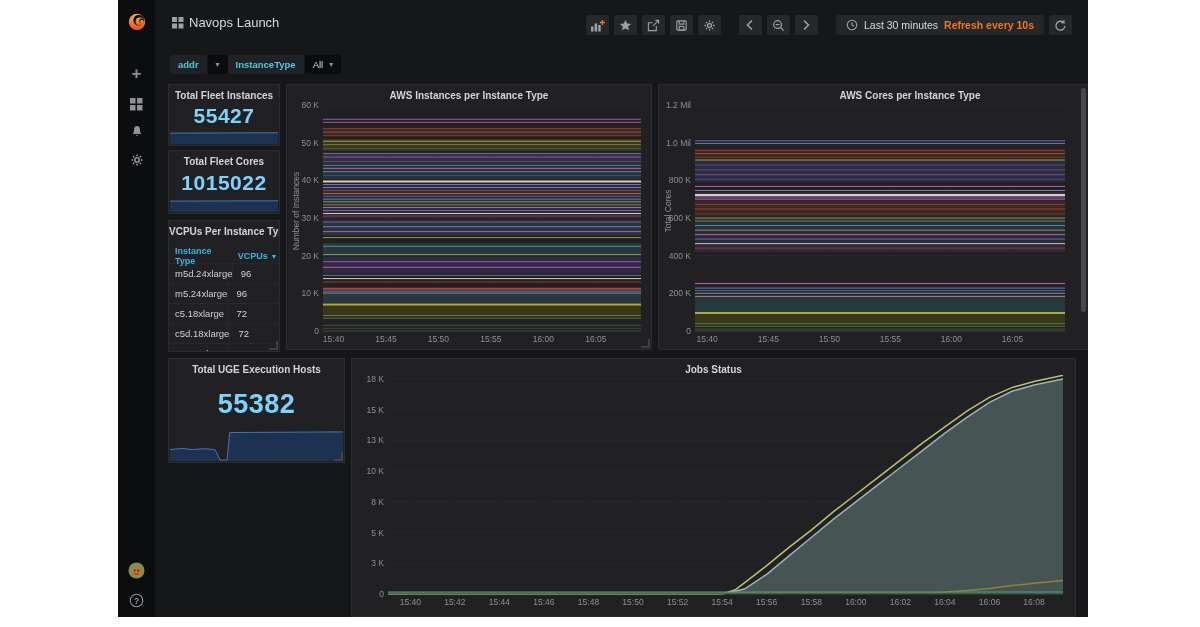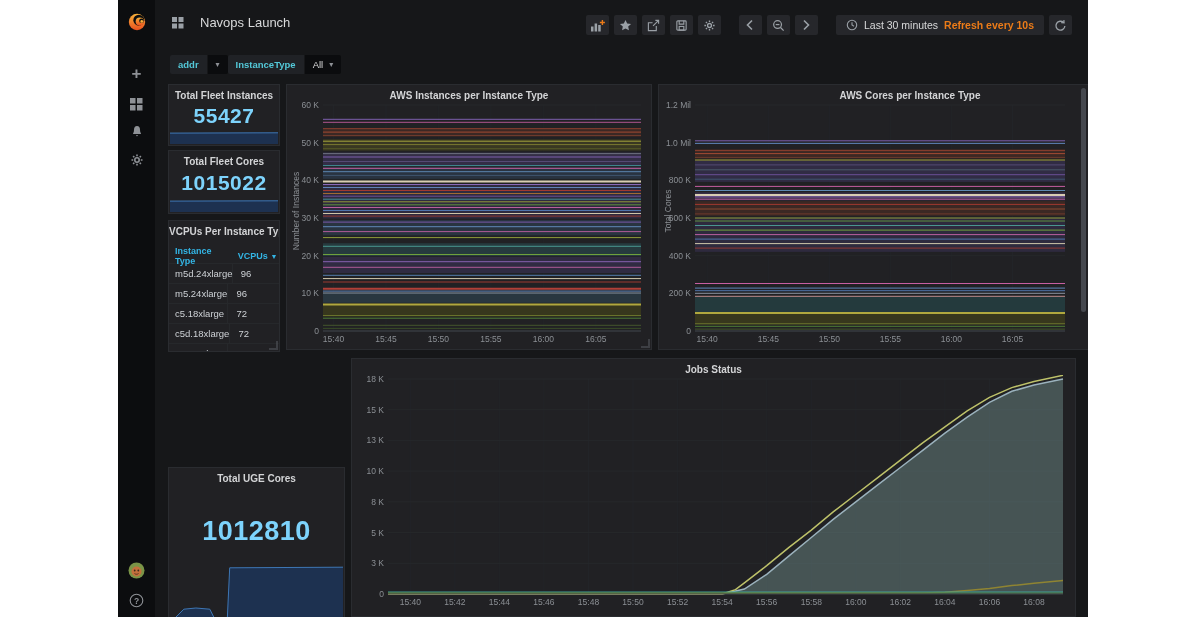--- a/index.html
+++ b/index.html
@@ -8,21 +8,21 @@
   .app{position:absolute;left:118px;top:0;width:970px;height:617px;background:#161719;overflow:hidden;}
 
   
   .sidebar{position:absolute;left:0;top:0;width:37px;height:617px;background:#0c0d0f;}
   .sicon{position:absolute;left:0;width:37px;height:24px;display:flex;align-items:center;justify-content:center;
          color:#8e9196;font-size:17px;font-weight:700;cursor:pointer;}
   .logo{position:absolute;left:0;top:12px;width:37px;display:flex;justify-content:center;}
 
   
   .navbar{position:absolute;left:37px;right:0;top:0;height:48px;background:#161719;}
-  .nav-left{position:absolute;left:17px;top:15px;display:flex;align-items:center;gap:16px;}
+  .nav-left{position:absolute;left:17px;top:15px;display:flex;align-items:center;gap:5px;}
   .nav-title{color:#d8d9da;font-size:13px;font-weight:500;}
   .toolbar{position:absolute;right:16px;top:15px;display:flex;align-items:center;gap:5px;}
   .tbtn{width:23px;height:20px;background:#26272b;border-radius:2px;display:flex;align-items:center;
         justify-content:center;cursor:pointer;}
   .tgap{width:8px;}
   .timebox{height:20px;background:#26272b;border-radius:2px;display:flex;align-items:center;gap:6px;
            padding:0 10px;cursor:pointer;}
   .time-text{color:#d8d9da;font-size:10.5px;}
   .refresh-text{color:#eb7b18;font-size:10.5px;font-weight:700;}
 
@@ -445,33 +445,34 @@
             <line x1="30" y1="212.1" x2="400" y2="212.1" stroke="#b0a83e" stroke-width="2"></line>
             <line x1="30" y1="222.8" x2="400" y2="222.8" stroke="#6f7a2e" stroke-width="1"></line>
             <line x1="30" y1="225.3" x2="400" y2="225.3" stroke="#4f7d35" stroke-width="1"></line>
             <line x1="30" y1="228.1" x2="400" y2="228.1" stroke="#44552c" stroke-width="1"></line>
             <line x1="30" y1="230" x2="400" y2="230" stroke="#41454c"></line>
           </svg>
         </div>
     <div class="rz"></div>
   </div>
 
-
-  <div class="panel" style="left:50px;top:467px;width:177px;height:158px">
-    <div class="ptitle">Total UGE Cores</div>
-    <div class="statmid" style="top:38px;height:50px">
-          <span class="statval" style="font-size:27px">1012810</span>
-        </div>
-    <div class="sparkwrap" style="top:98px;height:60px" id="spark-uc">
-          <svg width="173" height="60">
-            <polygon points="0,60 0.0,57.0 13.8,43.2 25.9,42.0 39.8,43.2 46.7,57.0 57.1,57.0 59.7,1.8 173.0,1.2 173,60" fill="#1d3150"></polygon>
-            <polyline points="0.0,57.0 13.8,43.2 25.9,42.0 39.8,43.2 46.7,57.0 57.1,57.0 59.7,1.8 173.0,1.2" fill="none" stroke="#3e77b5" stroke-width="1"></polyline>
-          </svg>
-        </div>
-  </div>
+  <div class="panel" style="left:50px;top:358px;width:177px;height:105px">
+    <div class="ptitle">Total UGE Execution Hosts</div>
+    <div class="statmid" style="top:20px;bottom:32px">
+          <span class="statval" style="font-size:27px">55382</span>
+        </div>
+    <div class="sparkwrap" style="bottom:1px;height:30px" id="spark-uh">
+          <svg width="173" height="30">
+            <polygon points="0,30 0.0,18.6 12.1,17.4 22.5,18.6 34.6,17.7 45.0,18.6 50.2,29.1 57.1,29.1 59.7,1.5 173.0,0.9 173,30" fill="#1d3150"></polygon>
+            <polyline points="0.0,18.6 12.1,17.4 22.5,18.6 34.6,17.7 45.0,18.6 50.2,29.1 57.1,29.1 59.7,1.5 173.0,0.9" fill="none" stroke="#3e77b5" stroke-width="1"></polyline>
+          </svg>
+        </div>
+    <div class="rz"></div>
+  </div>
+
 
   <div class="panel" style="left:233px;top:358px;width:725px;height:259px">
     <div class="ptitle">Jobs Status</div>
     <div class="plot" id="chart-jobs">
           <svg width="711" height="239">
             <line x1="52.3" y1="4" x2="52.3" y2="219" stroke="#222428"></line>
             <text x="52.3" y="230" fill="#8b8f94" font-size="8.5" text-anchor="middle">15:40</text>
             <line x1="96.8" y1="4" x2="96.8" y2="219" stroke="#222428"></line>
             <text x="96.8" y="230" fill="#8b8f94" font-size="8.5" text-anchor="middle">15:42</text>
             <line x1="141.4" y1="4" x2="141.4" y2="219" stroke="#222428"></line>

